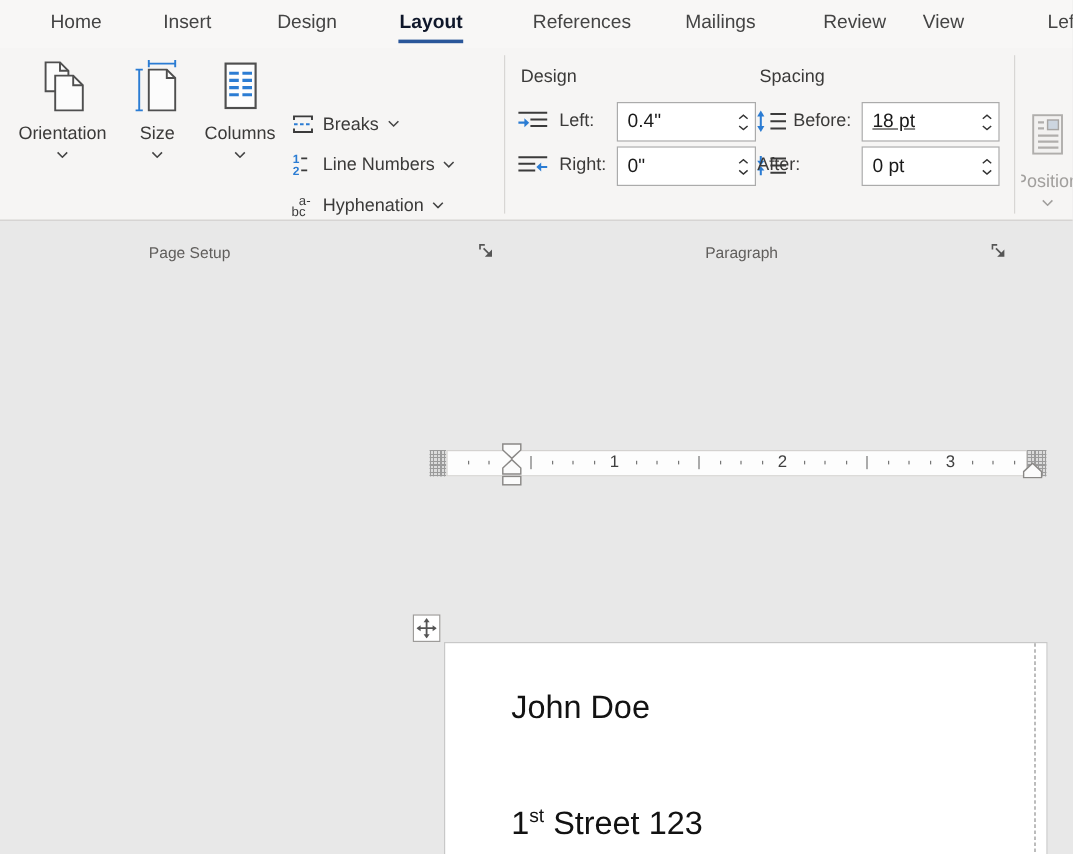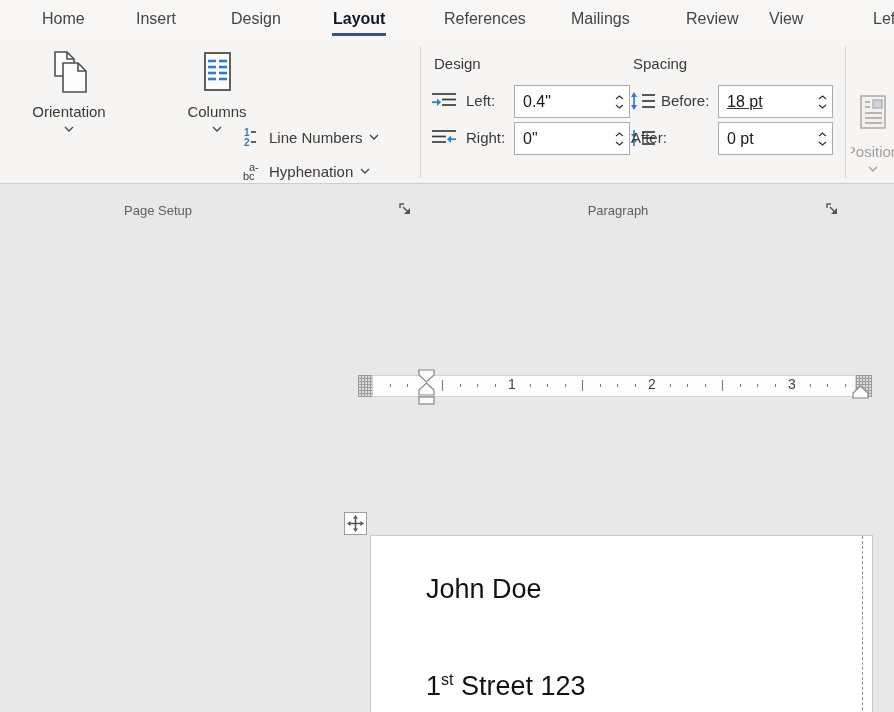--- a/index.html
+++ b/index.html
@@ -14,21 +14,21 @@
   .tabbar { position:absolute; left:0; top:0; width:894px; height:40px; background:#f8f7f6; }
   .tab { position:absolute; top:0; height:40px; line-height:38px; font-size:16px; color:#444; cursor:default;margin-left:20px; }
   .tab.active { color:#0f172a; font-weight:bold; }
   .tab.active::after { content:""; position:absolute; left:-1px; right:-1px; bottom:4px; height:3px; background:#2b579a; }
   .tab:nth-of-type(1){left:22px;} .tab:nth-of-type(2){left:116px;} .tab:nth-of-type(3){left:211px;}
   .tab:nth-of-type(4){left:313px;} .tab:nth-of-type(5){left:424px;} .tab:nth-of-type(6){left:551px;}
   .tab:nth-of-type(7){left:666px;} .tab:nth-of-type(8){left:749px;} .tab:nth-of-type(9){left:853px;}
   
   .ribbon { position:absolute; left:0; top:40px; width:894px; height:144px; background:#f6f5f4; border-bottom:1px solid #cfcdcb; }
   .vsep { position:absolute; top:6px; width:1px; height:132px; background:#d8d6d4; }
-  .big-btn { position:absolute; top:5px; height:120px; display:flex; flex-direction:column; align-items:center; cursor:default;margin-left:17px; }
+  .big-btn { position:absolute; top:5px; height:120px; display:flex; flex-direction:column; align-items:center; cursor:default; }
   .big-btn .icon-area { height:56px; display:flex; align-items:center; justify-content:center; }
   .big-btn .lbl { font-size:15px; color:#3b3a39; margin-top:2px; }
   .big-btn .chev { margin-top:6px; }
   .small-btn { position:absolute; left:242px; height:30px; display:flex; align-items:center; cursor:default; }
   .small-btn .lbl { font-size:15px; color:#3b3a39; margin:0 7px 0 6px; }
   .section-hd { position:absolute; font-size:15px; color:#3b3a39; }
   .row-lbl { position:absolute; font-size:15px; color:#3b3a39; }
   .row-icon { position:absolute; }
   .spin-field { position:absolute; width:116px; height:33px; background:#fff; border:1px solid #ababab; display:flex; align-items:center; }
   .spin-field .val { font-size:16px; color:#1a1a1a; padding-left:8px; flex:1; }
@@ -84,20 +84,38 @@
         <path d="M17 14 h15 l8 8 v21 h-23 z" fill="#fcfcfc" stroke="#4f4f4f" stroke-width="1.6"></path>
         <path d="M32 14 v8 h8" fill="none" stroke="#4f4f4f" stroke-width="1.6"></path>
       </svg>
     </div>
     <span class="lbl">Orientation</span>
     <svg class="chev" width="10" height="6" viewBox="0 0 10 6">
         <polyline points="1,1 5,5 9,1" fill="none" stroke="#444" stroke-width="1.3"></polyline>
       </svg>
   </div>
 
+  <div class="big-btn" style="left:100px;width:62px;">
+    <div class="icon-area">
+      <svg width="46" height="48" viewBox="0 0 46 48">
+        <line x1="16" y1="4" x2="38" y2="4" stroke="#2b7cd3" stroke-width="1.6"></line>
+        <line x1="16" y1="1" x2="16" y2="7" stroke="#2b7cd3" stroke-width="1.6"></line>
+        <line x1="38" y1="1" x2="38" y2="7" stroke="#2b7cd3" stroke-width="1.6"></line>
+        <line x1="8" y1="9" x2="8" y2="43" stroke="#2b7cd3" stroke-width="1.6"></line>
+        <line x1="5" y1="9" x2="11" y2="9" stroke="#2b7cd3" stroke-width="1.6"></line>
+        <line x1="5" y1="43" x2="11" y2="43" stroke="#2b7cd3" stroke-width="1.6"></line>
+        <path d="M16 9 h15 l7 7 v27 h-22 z" fill="#fcfcfc" stroke="#4f4f4f" stroke-width="1.6"></path>
+        <path d="M31 9 v7 h7" fill="none" stroke="#4f4f4f" stroke-width="1.6"></path>
+      </svg>
+    </div>
+    <span class="lbl">Size</span>
+    <svg class="chev" width="10" height="6" viewBox="0 0 10 6">
+        <polyline points="1,1 5,5 9,1" fill="none" stroke="#444" stroke-width="1.3"></polyline>
+      </svg>
+  </div>
 
   <div class="big-btn" style="left:166px;width:68px;">
     <div class="icon-area">
       <svg width="46" height="48" viewBox="0 0 46 48">
         <rect x="11" y="4" width="25" height="37" fill="#fdfdfd" stroke="#4f4f4f" stroke-width="1.8"></rect>
         <g stroke="#2b7cd3" stroke-width="2.6">
           <line x1="14" y1="12" x2="22" y2="12"></line>
             <line x1="25" y1="12" x2="33" y2="12"></line>
           <line x1="14" y1="18" x2="22" y2="18"></line>
             <line x1="25" y1="18" x2="33" y2="18"></line>
@@ -107,20 +125,31 @@
             <line x1="25" y1="30" x2="33" y2="30"></line>
         </g>
       </svg>
     </div>
     <span class="lbl">Columns</span>
     <svg class="chev" width="10" height="6" viewBox="0 0 10 6">
         <polyline points="1,1 5,5 9,1" fill="none" stroke="#444" stroke-width="1.3"></polyline>
       </svg>
   </div>
 
+  <div class="small-btn" style="top:48px;">
+    <svg width="21" height="21" viewBox="0 0 21 21">
+      <path d="M3 7 v-3 h15 v3" fill="none" stroke="#3b3b3b" stroke-width="1.6"></path>
+      <line x1="3" y1="10.5" x2="18" y2="10.5" stroke="#2b7cd3" stroke-width="1.6" stroke-dasharray="3,2"></line>
+      <path d="M3 14 v3 h15 v-3" fill="none" stroke="#3b3b3b" stroke-width="1.6"></path>
+    </svg>
+    <span class="lbl">Breaks</span>
+    <svg width="10" height="6" viewBox="0 0 10 6">
+        <polyline points="1,1 5,5 9,1" fill="none" stroke="#444" stroke-width="1.3"></polyline>
+      </svg>
+  </div>
 
   <div class="small-btn" style="top:82px;">
     <svg width="21" height="21" viewBox="0 0 21 21">
       <text x="2" y="9" font-size="10" font-weight="bold" fill="#2b7cd3" font-family="Liberation Sans, sans-serif">1</text>
       <line x1="9" y1="5" x2="14" y2="5" stroke="#3b3b3b" stroke-width="1.6"></line>
       <text x="2" y="19" font-size="10" font-weight="bold" fill="#2b7cd3" font-family="Liberation Sans, sans-serif">2</text>
       <line x1="9" y1="15" x2="14" y2="15" stroke="#3b3b3b" stroke-width="1.6"></line>
     </svg>
     <span class="lbl">Line Numbers</span>
     <svg width="10" height="6" viewBox="0 0 10 6">

